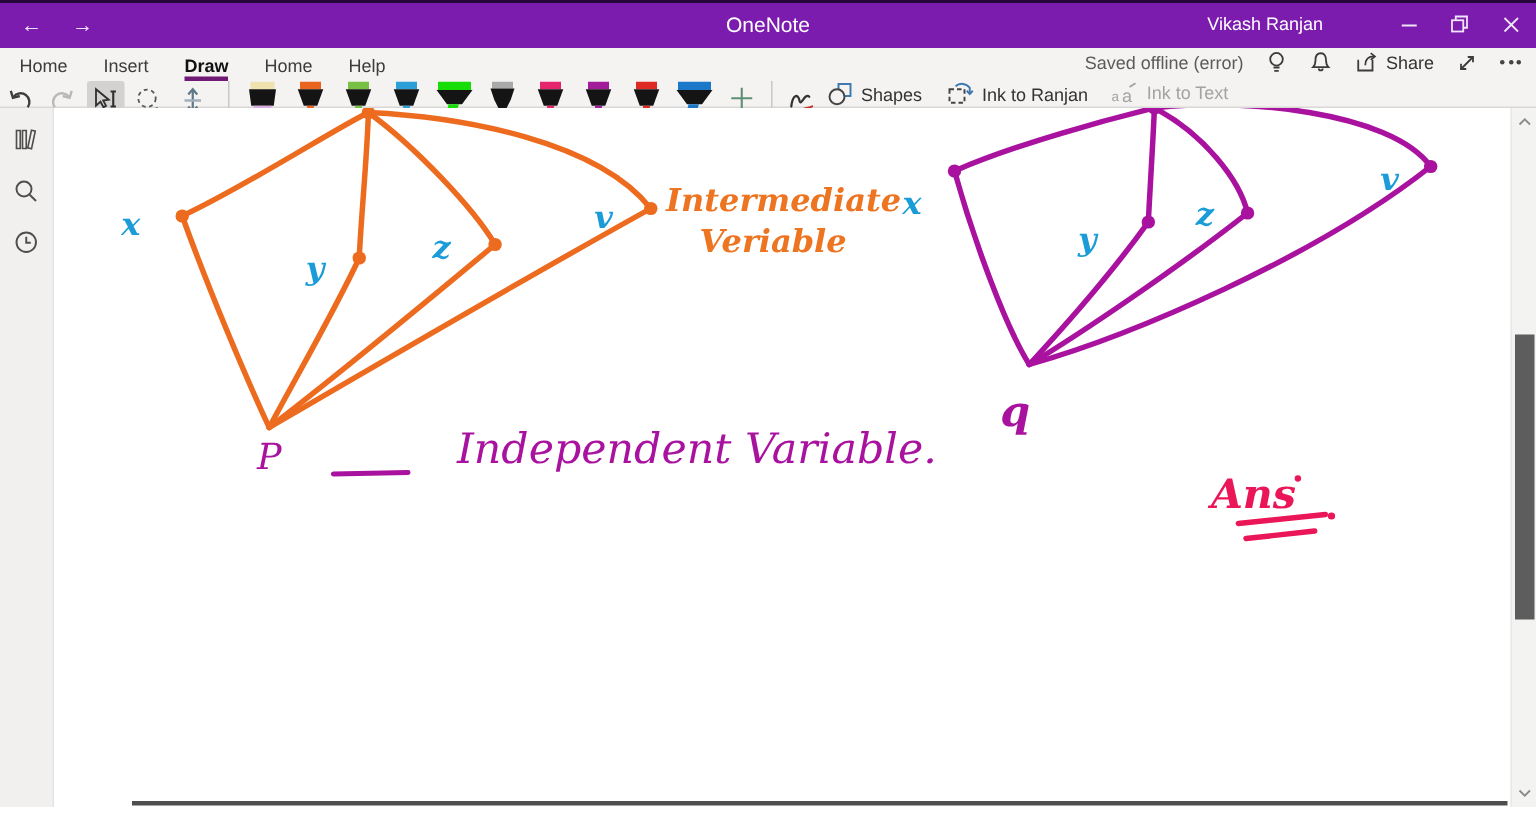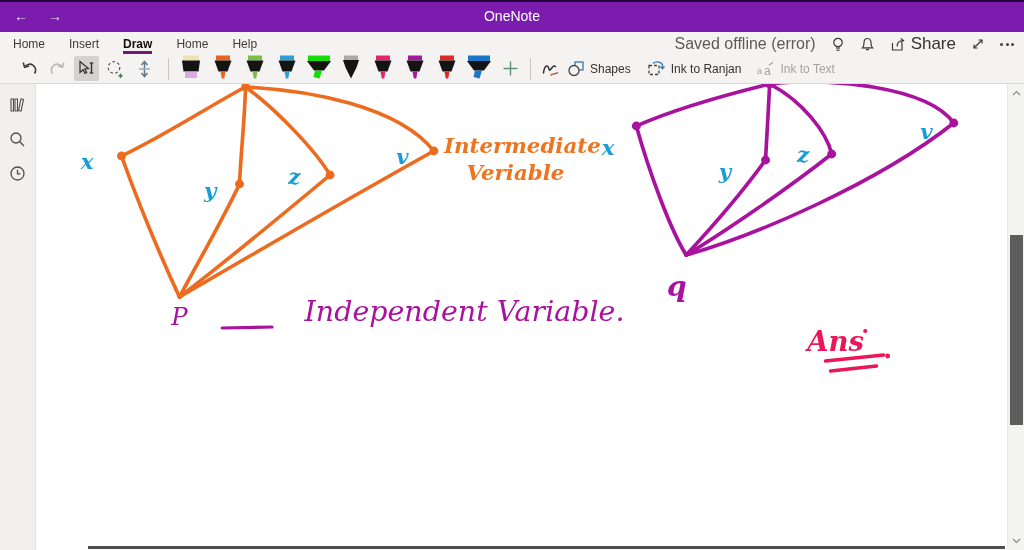--- a/index.html
+++ b/index.html
@@ -11,32 +11,32 @@
   .titlebar::before { content:""; position:absolute; top:0; left:0; right:0; height:2px; background:rgba(10,0,20,.75); }
   .nav-arrows { display:flex; gap:20px; margin-left:14px; font-size:14px; }
   .nav-arrows span { cursor:default; color:#efe3f7; }
   .tb-title { position:absolute; left:0; right:0; text-align:center; font-size:14px; pointer-events:none; }
   .tb-right { margin-left:auto; display:flex; align-items:center; height:100%; }
   .tb-user { font-size:12px; margin-right:40px; }
   .winbtn { width:34px; height:100%; display:flex; align-items:center; justify-content:center; }
   .winbtn svg { display:block; }
 
   
-  .ribbon { height:52px; background:#f4f3f2; border-bottom:1px solid #d9d8d6; }
+  .ribbon { height:40px; background:#f4f3f2; border-bottom:1px solid #d9d8d6; }
   .tabrow { height:22px; display:flex; align-items:flex-end; padding-left:13px; position:relative; }
   .tab { margin-right:24px; font-size:12px; color:#3c3c3c; padding-bottom:2px; }
   .tab.active { color:#111; font-weight:bold; border-bottom:3px solid #701a75; padding-bottom:0px; }
   .tabrow-right { position:absolute; right:10px; top:2px; display:flex; align-items:center; gap:15px; }
-  .status-text { font-size:16px; color:#5c5b5a;margin-left:15px; }
+  .status-text { font-size:12px; color:#5c5b5a;margin-left:15px; }
   .util-icon { display:flex; align-items:center; color:#3b3b3b; }
-  .share-btn { display:flex; align-items:center; gap:5px; font-size:17px; color:#333; }
+  .share-btn { display:flex; align-items:center; gap:5px; font-size:12px; color:#333; }
   .more-dots { display:flex; gap:2.5px; align-items:center; }
   .more-dots i { width:3px; height:3px; border-radius:50%; background:#444; }
 
-  .toolrow { height:29px; display:flex; align-items:center; padding-left:16px; }
+  .toolrow { height:29px; display:flex; align-items:flex-start; padding-left:0; }
   .tool { width:25px; height:25px; display:flex; align-items:center; justify-content:center; margin-right:4px; flex:0 0 auto; }
   .tool.active { background:#d4d2d0; border-radius:2px; }
   .tdivider { width:1px; height:22px; background:#c9c8c6; margin:0 7px; flex:0 0 auto; }
   .pens { display:flex; align-items:center; gap:3px; }
   .pen { width:29px; height:27px; display:flex; align-items:flex-start; justify-content:center; }
   .plus-tool { width:22px; height:22px; display:flex; align-items:center; justify-content:center; margin:0 2px 0 6px; }
   .ribbon-btn { display:flex; align-items:center; gap:5px; font-size:12px; color:#333; margin-right:16px; white-space:nowrap; }
   .ribbon-btn.disabled { color:#a4a3a2; }
 
   
@@ -57,20 +57,40 @@
 </style>
 </head>
 <body>
 
 <div class="titlebar">
   <div class="nav-arrows">
     <span>←</span>
     <span>→</span>
   </div>
   <div class="tb-title">OneNote</div>
+  <div class="tb-right">
+    <span class="tb-user">Vikash Ranjan</span>
+    <div class="winbtn">
+      <svg width="11" height="11">
+          <line x1="0.5" y1="6" x2="10.5" y2="6" stroke="#f0e5f6" stroke-width="1.2"></line>
+        </svg>
+    </div>
+    <div class="winbtn">
+      <svg width="12" height="12">
+        <rect x="1" y="3.5" width="7.5" height="7.5" fill="none" stroke="#f0e5f6" stroke-width="1.2"></rect>
+        <path d="M3.5,3.5 V1 H11 V8.5 H8.5" fill="none" stroke="#f0e5f6" stroke-width="1.2"></path>
+      </svg>
+    </div>
+    <div class="winbtn">
+      <svg width="11" height="11">
+        <line x1="1" y1="1" x2="10" y2="10" stroke="#f0e5f6" stroke-width="1.2"></line>
+        <line x1="10" y1="1" x2="1" y2="10" stroke="#f0e5f6" stroke-width="1.2"></line>
+      </svg>
+    </div>
+  </div>
 </div>
 
 <div class="ribbon">
   <div class="tabrow">
 
     <span id="tabs-mount" style="display:flex;">
         <span class="tab">Home</span>
         <span class="tab">Insert</span>
         <span class="tab active">Draw</span>
         <span class="tab">Home</span>

